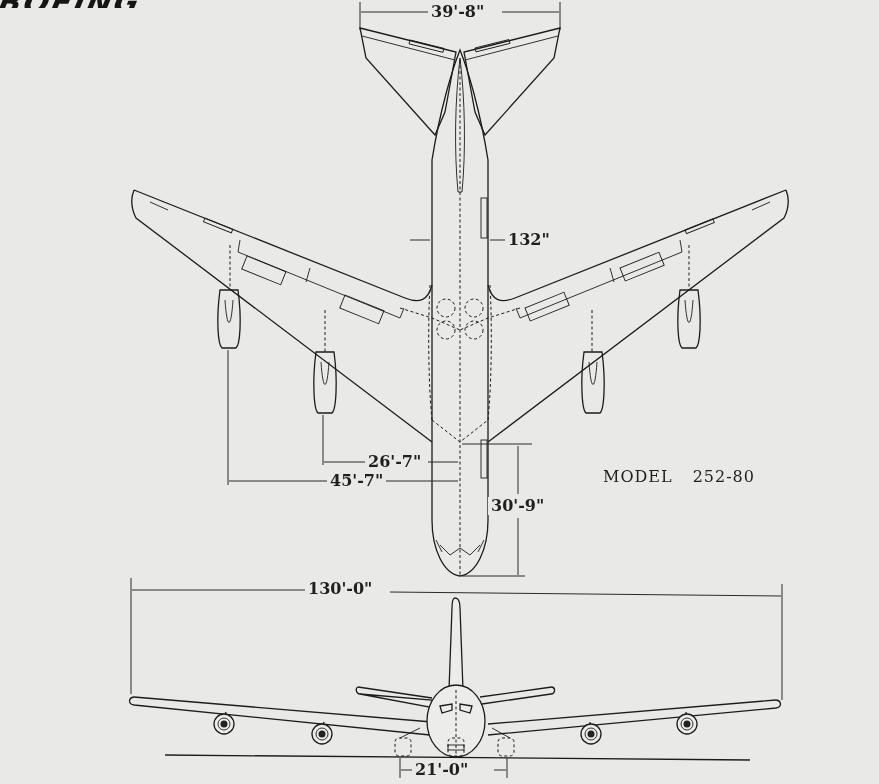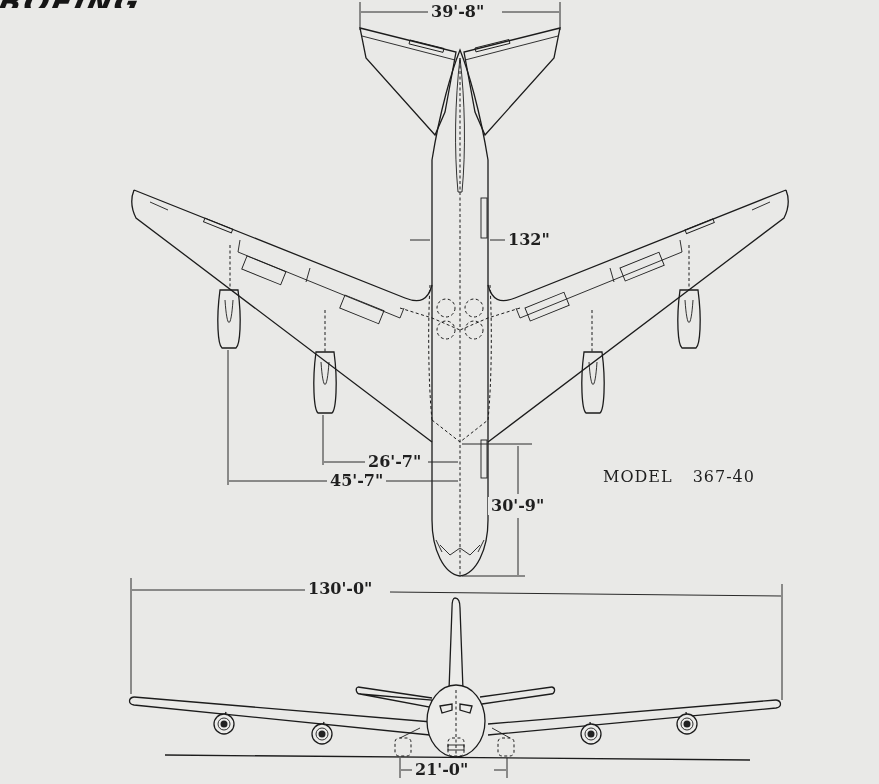--- a/index.html
+++ b/index.html
@@ -206,14 +206,14 @@
 
 <div class="lbl" style="left:428px; top:3px;">39'-8"</div>
 <div class="lbl" style="left:505px; top:231px;">132"</div>
 <div class="lbl" style="left:365px; top:453px;">26'-7"</div>
 <div class="lbl" style="left:327px; top:472px;">45'-7"</div>
 <div class="lbl" style="left:488px; top:497px;">30'-9"</div>
 <div class="lbl" style="left:305px; top:580px;">130'-0"</div>
 <div class="lbl" style="left:412px; top:761px;">21'-0"</div>
 
 <div class="model">
-  <span>MODEL</span><span>367-40</span>
+  <span>MODEL</span><span>252-80</span>
 </div>
 
 </body></html>

